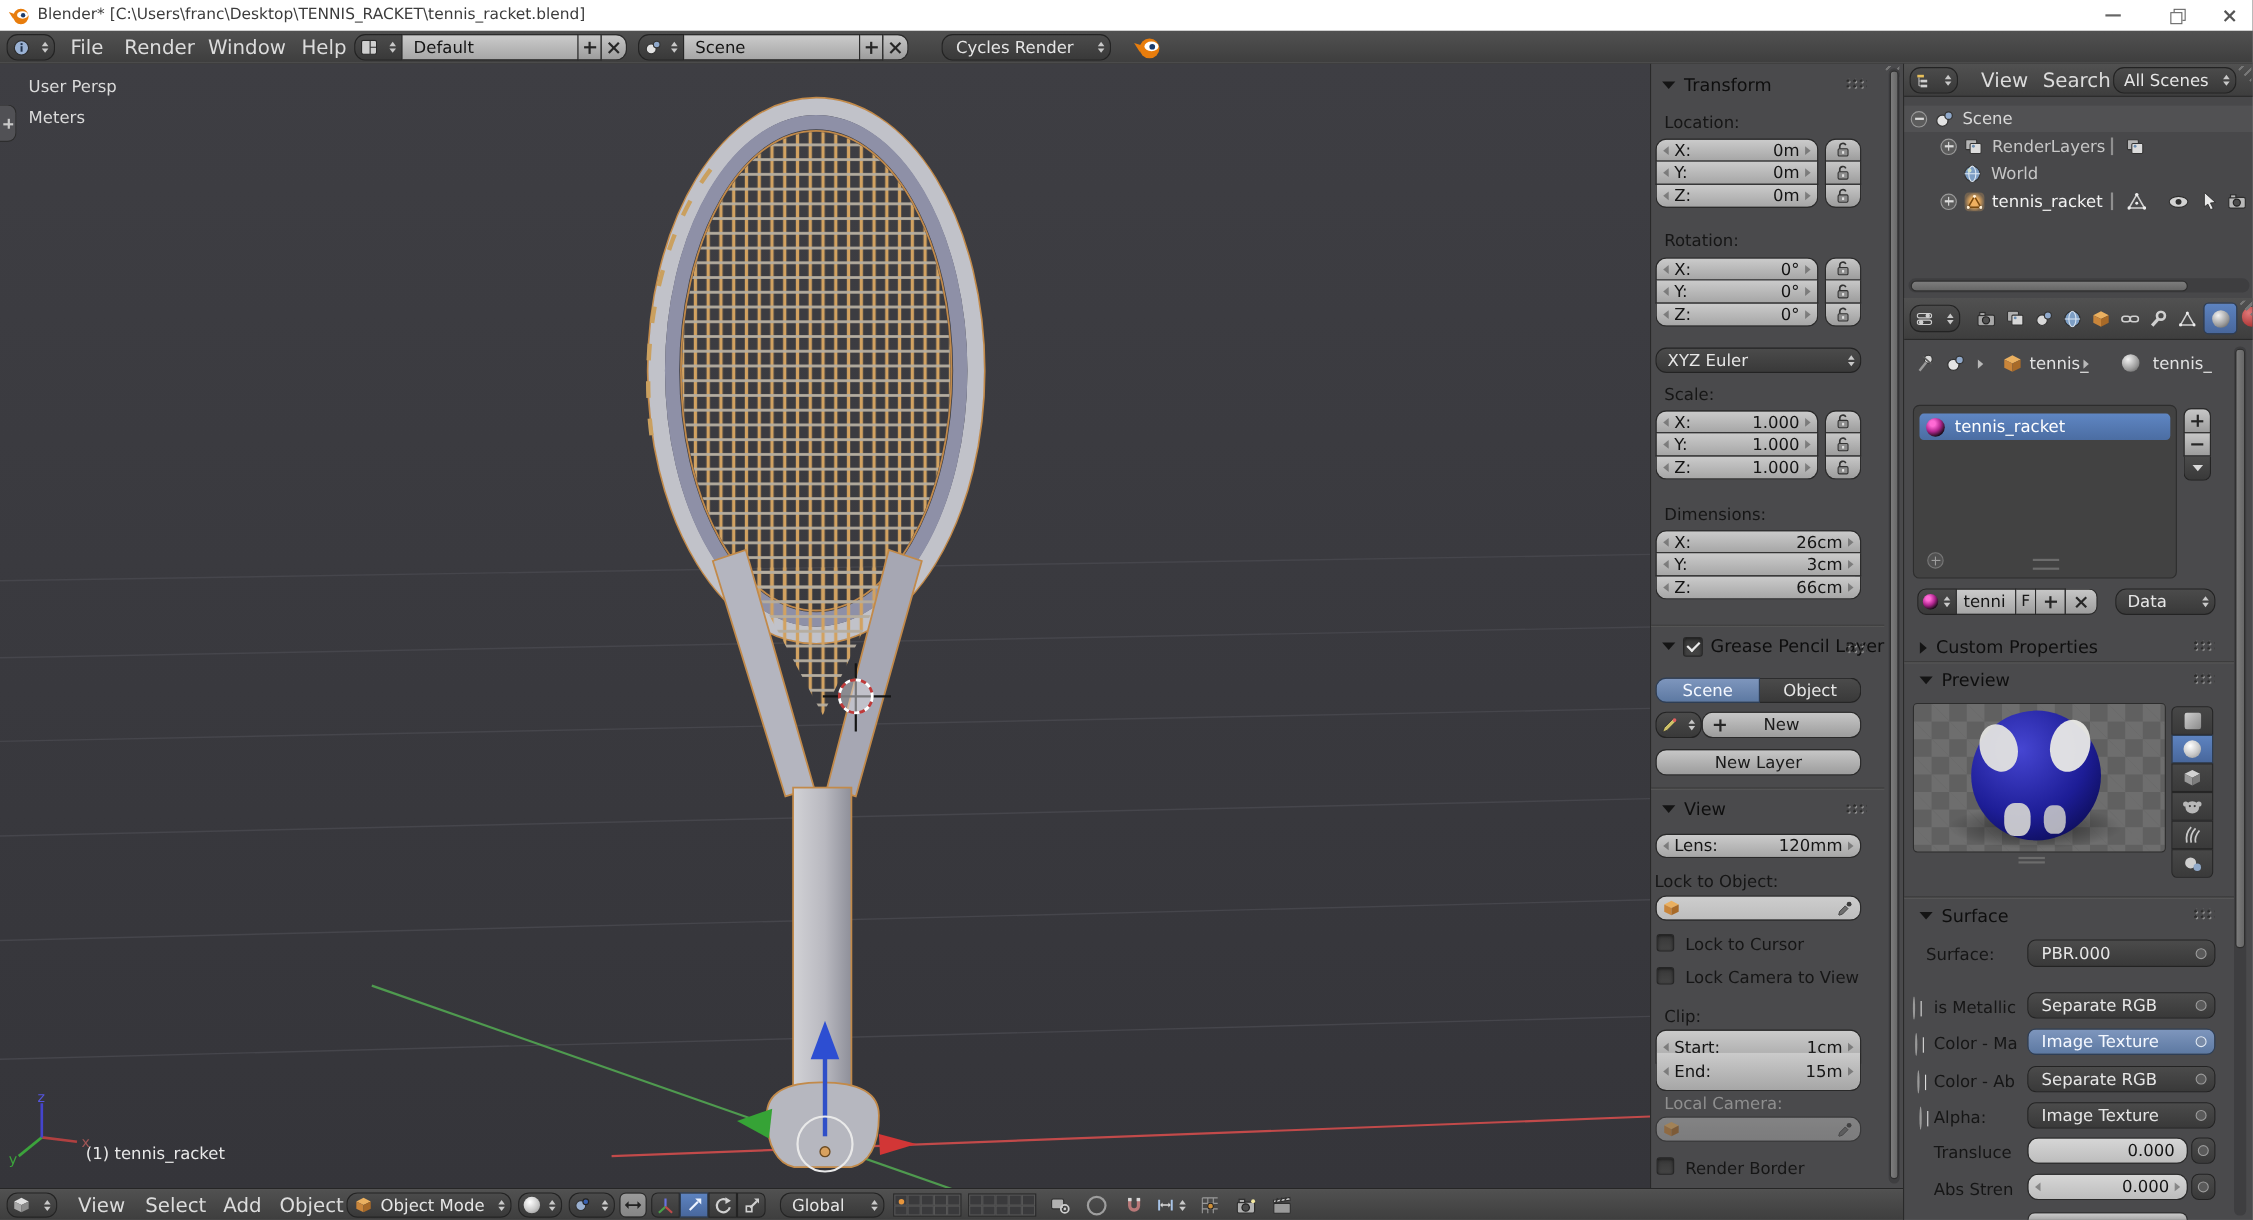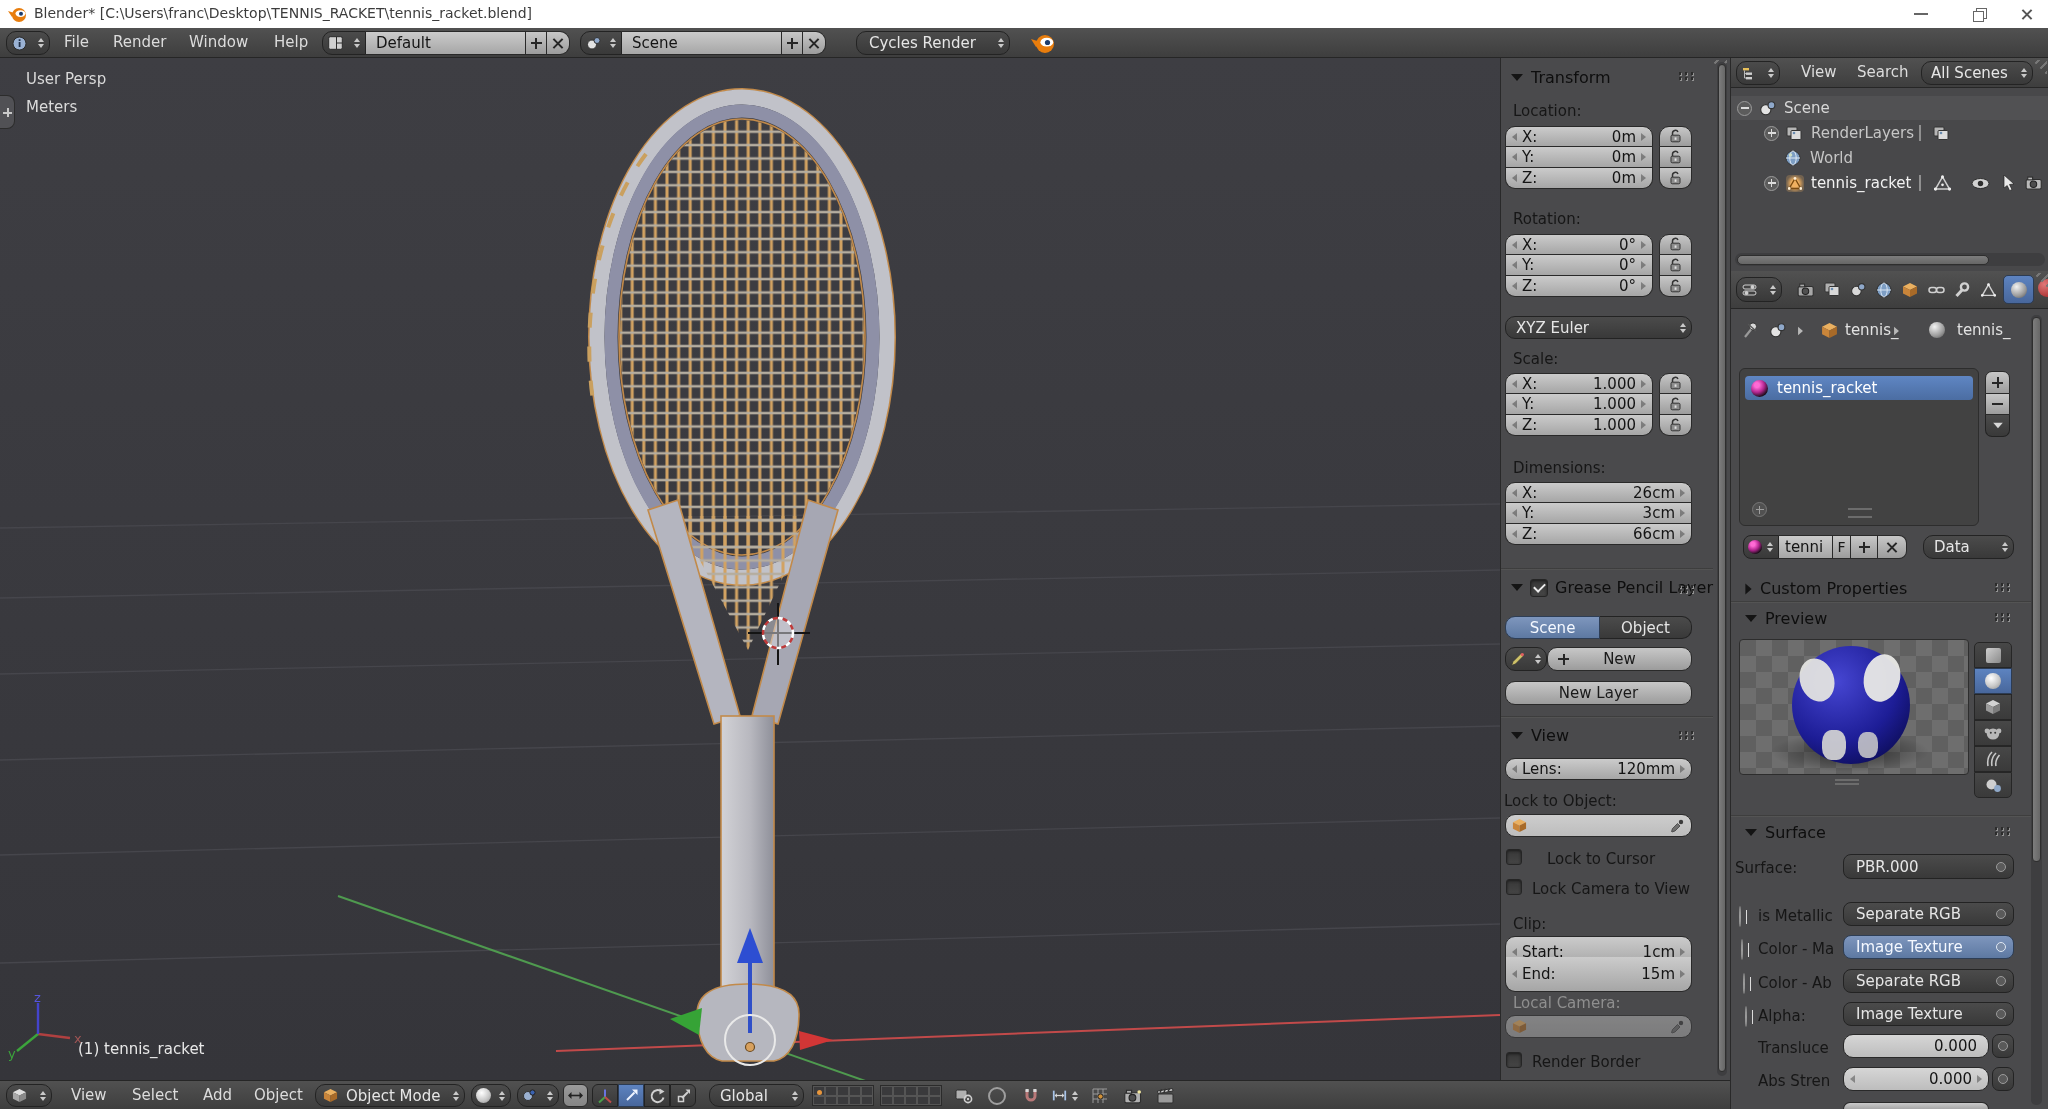--- a/index.html
+++ b/index.html
@@ -1,20 +1,20 @@
 <!DOCTYPE html>
 <html><head>
 <meta charset="utf-8">
 <style>
   html,body{margin:0;padding:0;background:#1a1a1a}
   #app{position:relative;width:2048px;height:1109px;overflow:hidden;background:#a3a3a3;
        font-family:"DejaVu Sans","Liberation Sans",sans-serif;-webkit-font-smoothing:antialiased}
   .w{position:absolute;box-sizing:border-box}
   .hdr{background:linear-gradient(#515151,#3e3e3e);border-bottom:1px solid #262626}
-  .menu{color:#dcdcdc;font-size:15px;cursor:default}
+  .menu{color:#dcdcdc;font-size:18px;cursor:default}
   .btnL{background:linear-gradient(#c7c7c7,#9c9c9c);border:1px solid #2a2a2a;border-radius:10px;color:#1a1a1a;font-size:15px;display:flex;align-items:center;justify-content:center}
   .btnD{background:linear-gradient(#4b4b4b,#393939);border:1px solid #232323;border-radius:10px;color:#e6e6e6;font-size:15px;display:flex;align-items:center}
   .btnB{background:linear-gradient(#7e96bd,#5d79a2);border:1px solid #2e3e55;border-radius:10px;color:#f4f8ff;font-size:15px;display:flex;align-items:center}
   .numf{background:linear-gradient(#cbcbcb,#a6a6a6);border:1px solid #292929;color:#141414;font-size:15px;display:flex;align-items:center;padding:0 6px}
   .numf .lab{margin-left:5px}
   .numf .val{margin-left:auto;margin-right:5px}
   .stk-t{border-radius:10px 10px 0 0}
   .stk-m{border-top:none;border-radius:0}
   .stk-b{border-top:none;border-radius:0 0 10px 10px}
   .stk-s{border-radius:10px}
@@ -437,21 +437,21 @@
           <polygon points="8,1 15,4.5 8,8 1,4.5" fill="#eab060"></polygon>
           <polygon points="1,4.5 8,8 8,15 1,11.5" fill="#c9853a"></polygon>
           <polygon points="15,4.5 8,8 8,15 15,11.5" fill="#a86a28"></polygon>
         </svg>
       <svg style="margin-left:auto;margin-right:7px" width="14" height="14" viewBox="0 0 14 14">
           <path d="M1.5 12.5 l1-3 5-5 2.5 2.5 -5 5 -3 1z" fill="#6e6e6e" stroke="#333" stroke-width="0.7"></path>
           <circle cx="11" cy="3" r="2.2" fill="#3c3c3c"></circle>
         </svg>
     </div>
     <span class="w cb" style="left:5px;top:791px"></span>
-    <span class="w plab" style="left:46px;top:792px">Lock to Cursor</span>
+    <span class="w plab" style="left:31px;top:792px">Lock to Cursor</span>
     <span class="w cb" style="left:5px;top:821px"></span>
     <span class="w plab" style="left:31px;top:822px">Lock Camera to View</span>
     <span class="w plab" style="left:12px;top:857px">Clip:</span>
     <div class="w numf stk-t" style="left:4px;top:878px;width:187px;height:31px">
         <span class="arl"></span>
         <span class="lab">Start:</span>
         <span class="val">1cm</span>
         <span class="arr"></span>
       </div>
     <div class="w numf stk-b" style="left:4px;top:899px;width:187px;height:35px">
@@ -782,21 +782,21 @@
     <span class="w" style="left:104px;top:508px;width:24px;height:6px;border-top:2px solid #6c6c6c;border-bottom:2px solid #6c6c6c"></span>
 
     
     <div class="w sep" style="left:0;top:544px;width:300px"></div>
     <div class="w" style="left:14px;top:552px;display:flex;align-items:center;gap:8px">
         <span class="tri-d"></span>
         <span class="ptitle">Surface</span>
       </div>
     <div class="w grips" style="left:262px;top:555px"></div>
 
-    <span class="w plab" style="left:4px;top:588px">Surface:</span>
+    <span class="w plab" style="left:20px;top:588px">Surface:</span>
     <div class="w btnD" style="left:112px;top:583px;width:171px;height:25px;border-radius:8px">
         <span style="padding-left:12px">PBR.000</span>
         <span class="sock"></span>
       </div>
 
     <span class="w exp pl" style="left:8px;top:636px;transform:scale(.85)"></span>
     <span class="w plab" style="left:27px;top:636px">is Metallic</span>
     <div class="w btnD" style="left:112px;top:631px;width:171px;height:24px;border-radius:8px">
         <span style="padding-left:12px">Separate RGB</span>
         <span class="sock"></span>

